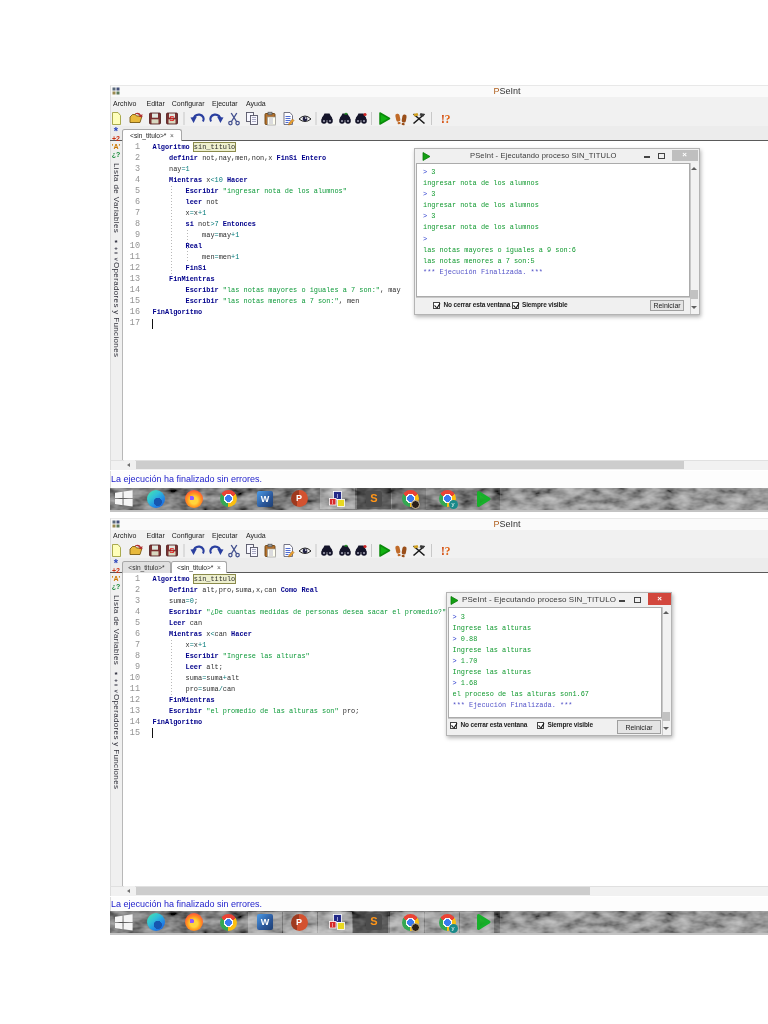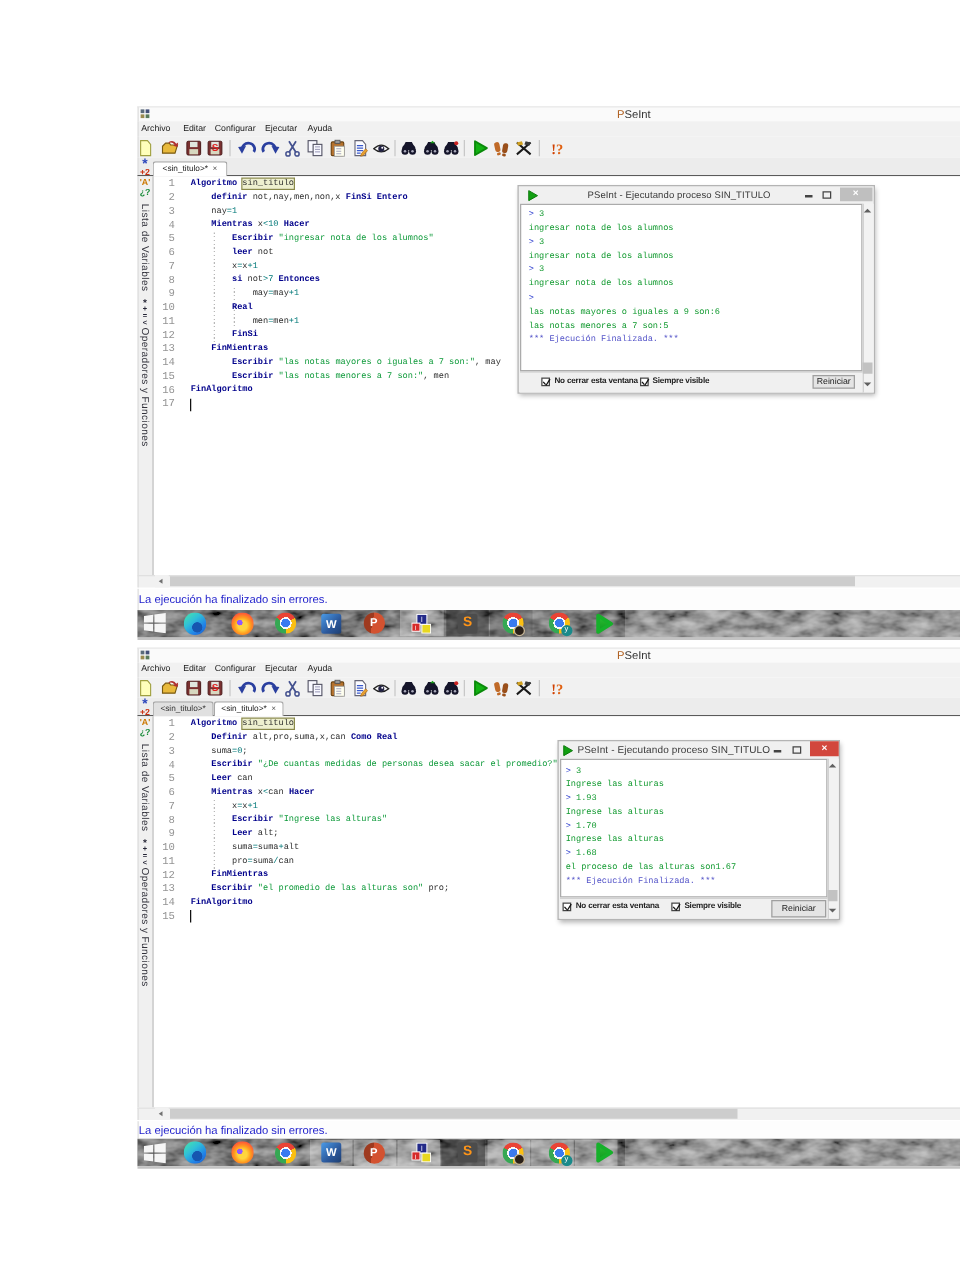--- a/index.html
+++ b/index.html
@@ -441,21 +441,21 @@
 <svg class="a" style="left:450px;top:595.5px" width="9" height="9" viewBox="0 0 9 9">
     <path d="M1 0.5 L8 4.5 L1 8.5 Z" fill="#12a012" stroke="#0a7a0a" stroke-width="0.8" stroke-linejoin="round"></path>
   </svg>
 <div class="a" style="left:462px;top:595px;font-size:8.0px;color:#3a3a3a;font-weight:normal;letter-spacing:0.1px;white-space:pre;">PSeInt - Ejecutando proceso SIN_TITULO</div>
 <div class="a" style="left:619px;top:600px;width:6px;height:1.6px;background:#444"></div>
 <div class="a" style="left:634px;top:596.5px;width:7px;height:6px;border:1.2px solid #444"></div>
 <div class="a" style="left:648px;top:593px;width:23px;height:11.5px;background:#d2473d;color:#fff;font-size:8px;text-align:center;line-height:11px;font-weight:bold">×</div>
 <div class="a" style="left:447.5px;top:607px;width:214px;height:111px;background:#fff;border:1px solid #ababab"></div>
 <div class="a con" style="left:452.5px;top:611.5px;line-height:11.1px"><span class="n">&gt; </span><span class="g">3</span>
 <span class="g">Ingrese las alturas</span>
-<span class="n">&gt; </span><span class="g">1.93</span>
+<span class="n">&gt; </span><span class="g">0.88</span>
 <span class="g">Ingrese las alturas</span>
 <span class="n">&gt; </span><span class="g">1.70</span>
 <span class="g">Ingrese las alturas</span>
 <span class="n">&gt; </span><span class="g">1.68</span>
 <span class="g">el proceso de las alturas son1.67</span>
 <span class="v">*** Ejecución Finalizada. ***</span></div>
 <div class="a" style="left:661.5px;top:607px;width:9px;height:128px;background:#f2f2f2;border-left:1px solid #c8c8c8"></div>
 <div class="a" style="left:663.0px;top:611px;width:0;height:0;border-left:3px solid transparent;border-right:3px solid transparent;border-bottom:3.5px solid #606060"></div>
 <div class="a" style="left:662.0px;top:712px;width:8px;height:9px;background:#c2c2c2"></div>
 <div class="a" style="left:663.0px;top:727px;width:0;height:0;border-left:3px solid transparent;border-right:3px solid transparent;border-top:3.5px solid #606060"></div>

